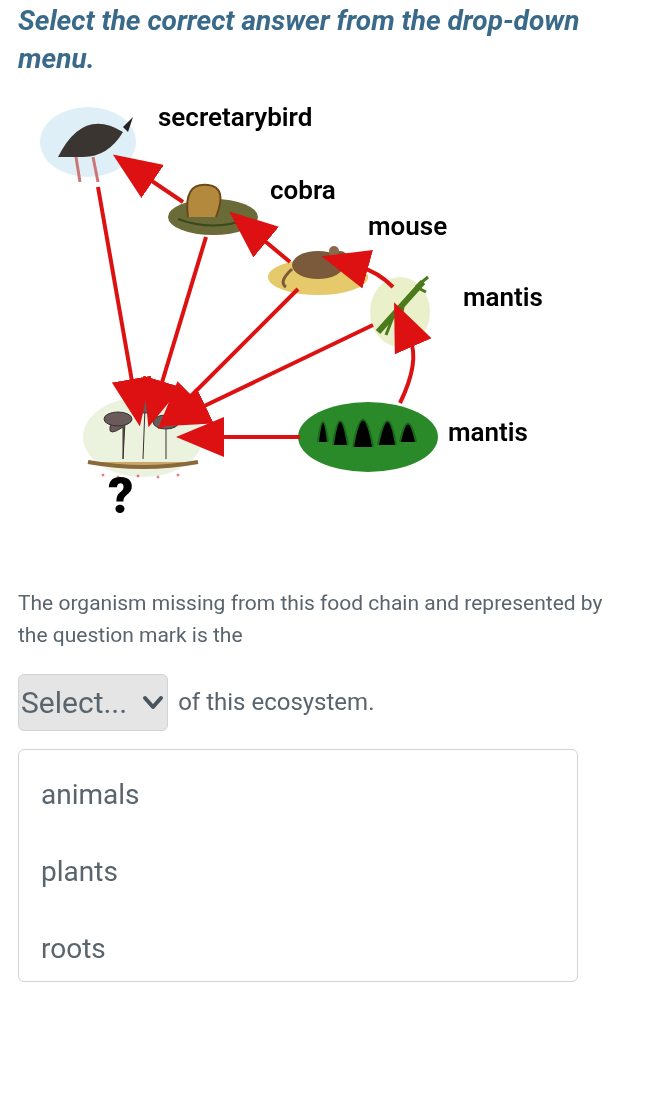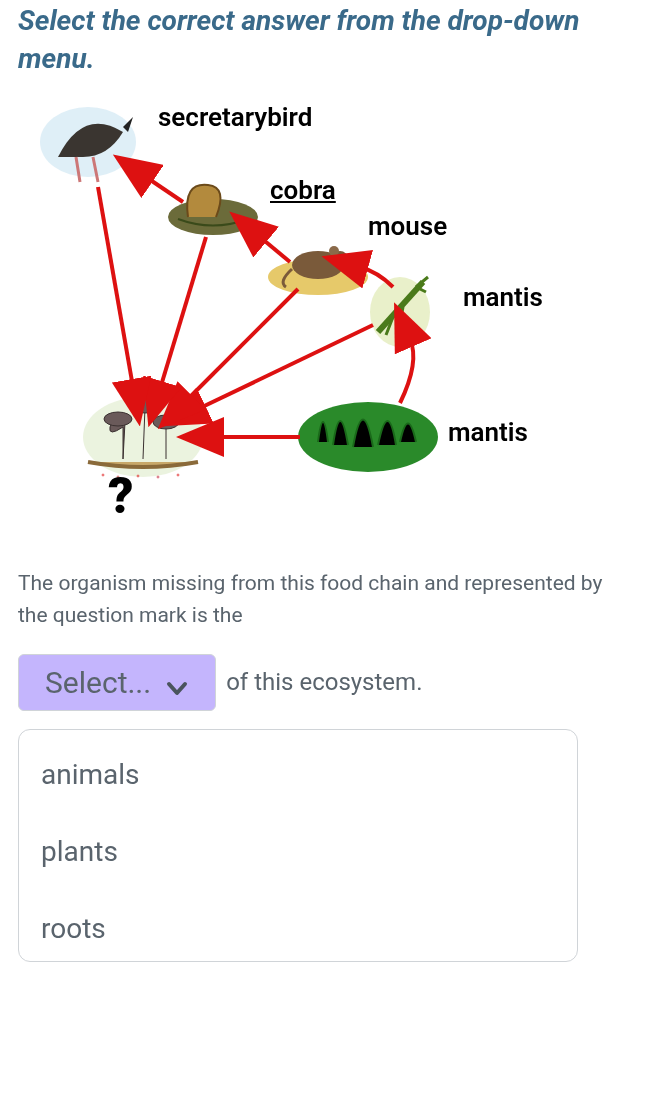--- a/index.html
+++ b/index.html
@@ -18,21 +18,21 @@
     color: #3a6a8a;
     line-height: 1.35;
     margin-top: 2px;
     margin-bottom: 9px;
   }
   .diagram {
     position: relative;
     width: 500px;
     height: 440px;
     margin-left: 10px;
-    margin-bottom: 40px;
+    margin-bottom: 60px;
   }
   .organism-label {
     position: absolute;
     font-size: 26px;
     font-weight: 600;
     color: #000;
   }
   .qmark {
     position: absolute;
     font-size: 50px;
@@ -49,39 +49,39 @@
   }
   .answer-line {
     display: flex;
     align-items: center;
     gap: 10px;
     margin-bottom: 18px;
   }
   .select-box {
     border: 1px solid #d0d4d8;
     border-radius: 6px;
-    padding: 10px 26px;
+    padding: 10px 2px;
     font-size: 30px;
     color: #5a646d;
     display: flex;
-    align-items: flex-end;
+    align-items: center;
     gap: 14px;
-    background: #c4b5fd;
+    background: #e5e5e5;
     cursor: pointer;
   }
   .select-box .chev {
     display: inline-flex;
   }
   .after-select {
     font-size: 24px;
     color: #5a646d;
   }
   .dropdown {
     border: 1px solid #d0d4d8;
-    border-radius: 12px;
+    border-radius: 6px;
     background: #fff;
     width: 560px;
     padding: 6px 0;
   }
   .dropdown-item {
     font-size: 28px;
     color: #5a646d;
     padding: 22px 22px;
     cursor: pointer;
   }
@@ -177,21 +177,21 @@
 
       <line x1="270" y1="202" x2="158" y2="314"></line>
 
       <line x1="178" y1="150" x2="132" y2="302"></line>
 
       <line x1="70" y1="100" x2="105" y2="300"></line>
     </g>
   </svg>
 
   <div class="organism-label" style="left:130px; top:15px;">secretarybird</div>
-  <div class="organism-label" style="left:242px; top:88px;text-decoration:underline;">cobra</div>
+  <div class="organism-label" style="left:242px; top:88px;">cobra</div>
   <div class="organism-label" style="left:340px; top:124px;">mouse</div>
   <div class="organism-label" style="left:435px; top:195px;">mantis</div>
   <div class="organism-label" style="left:420px; top:330px;">mantis</div>
   <div class="qmark">?</div>
 </div>
 
 <div class="question">The organism missing from this food chain and represented by the question mark is the</div>
 
 <div class="answer-line">
   <div class="select-box">

